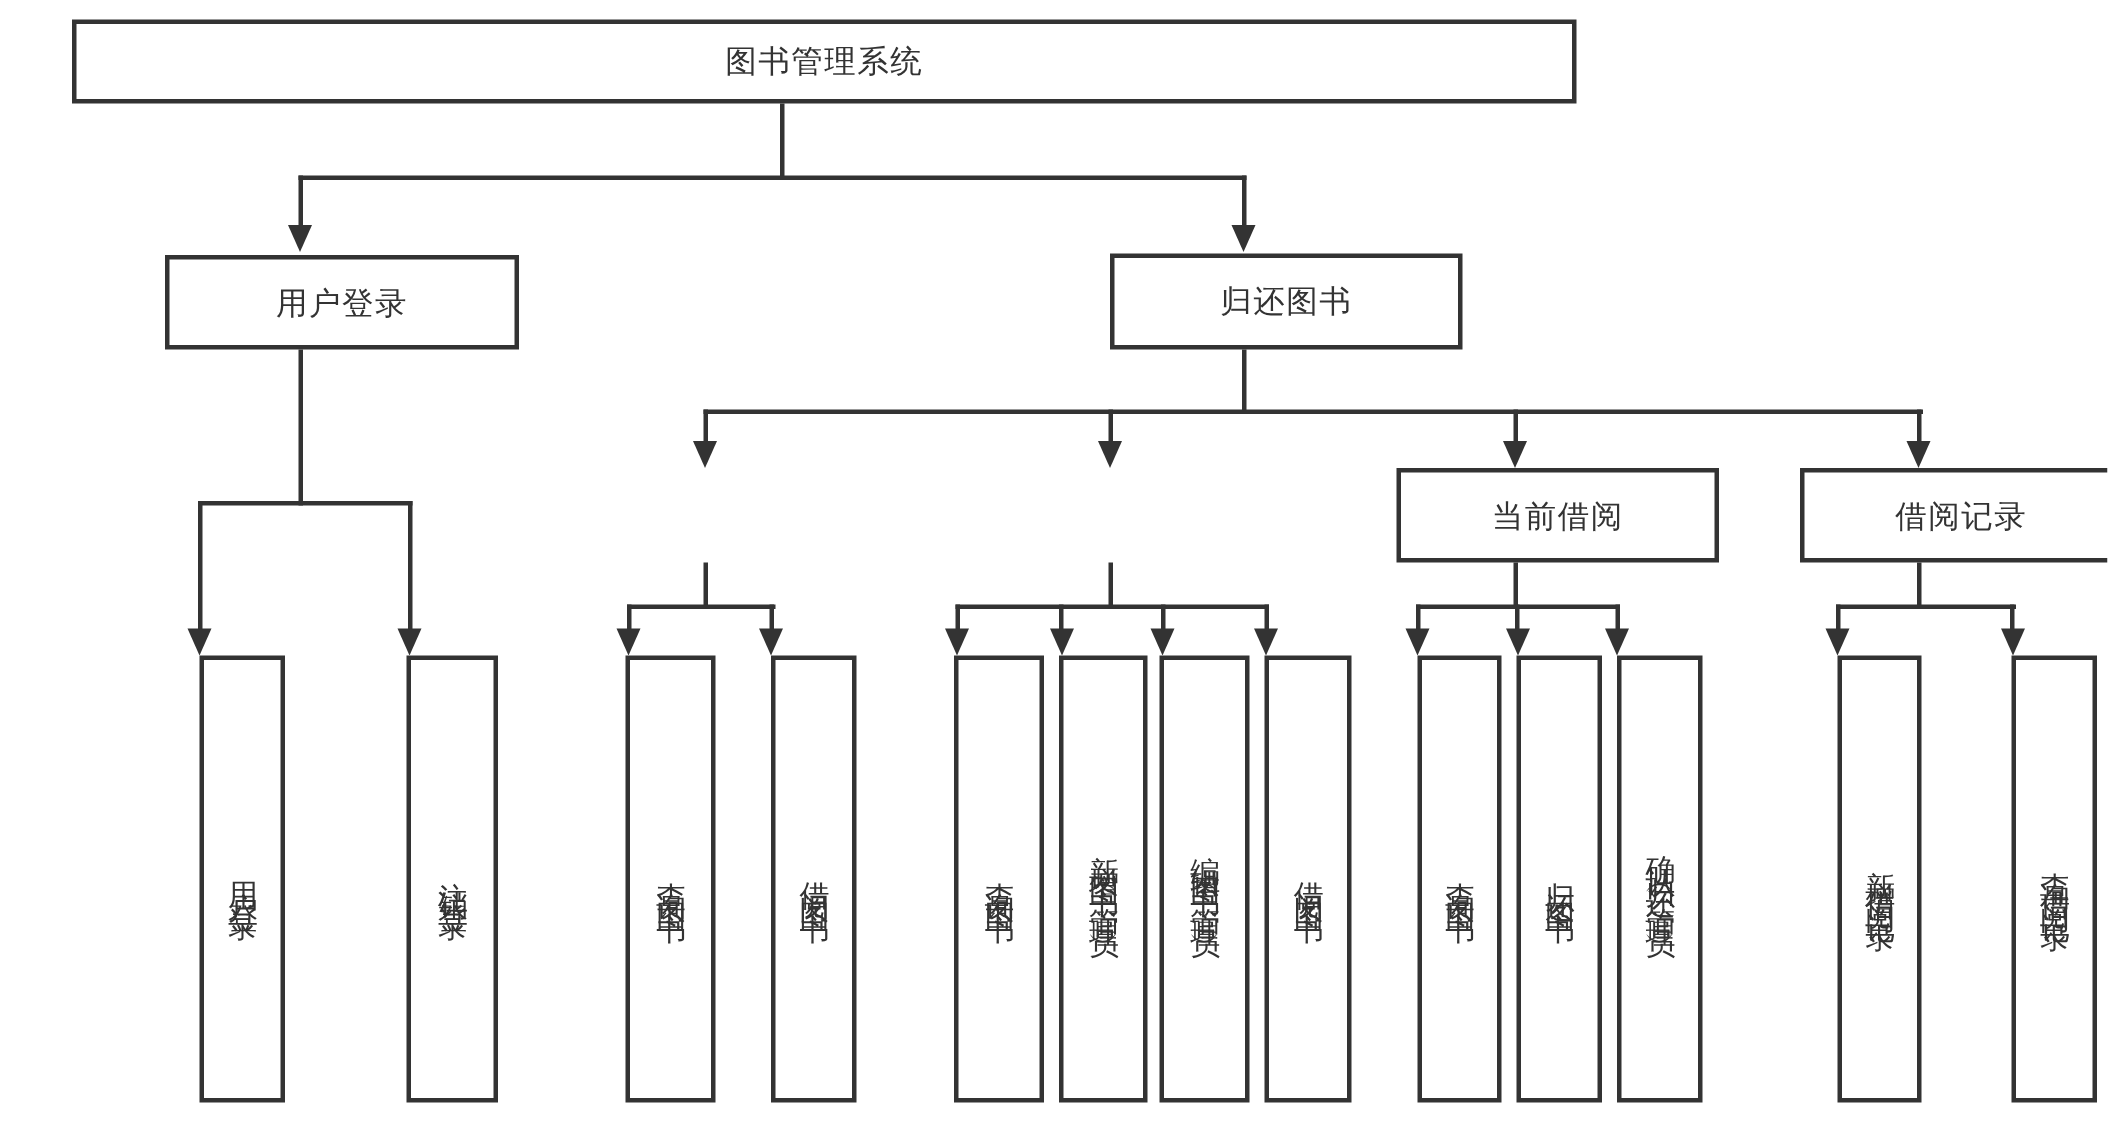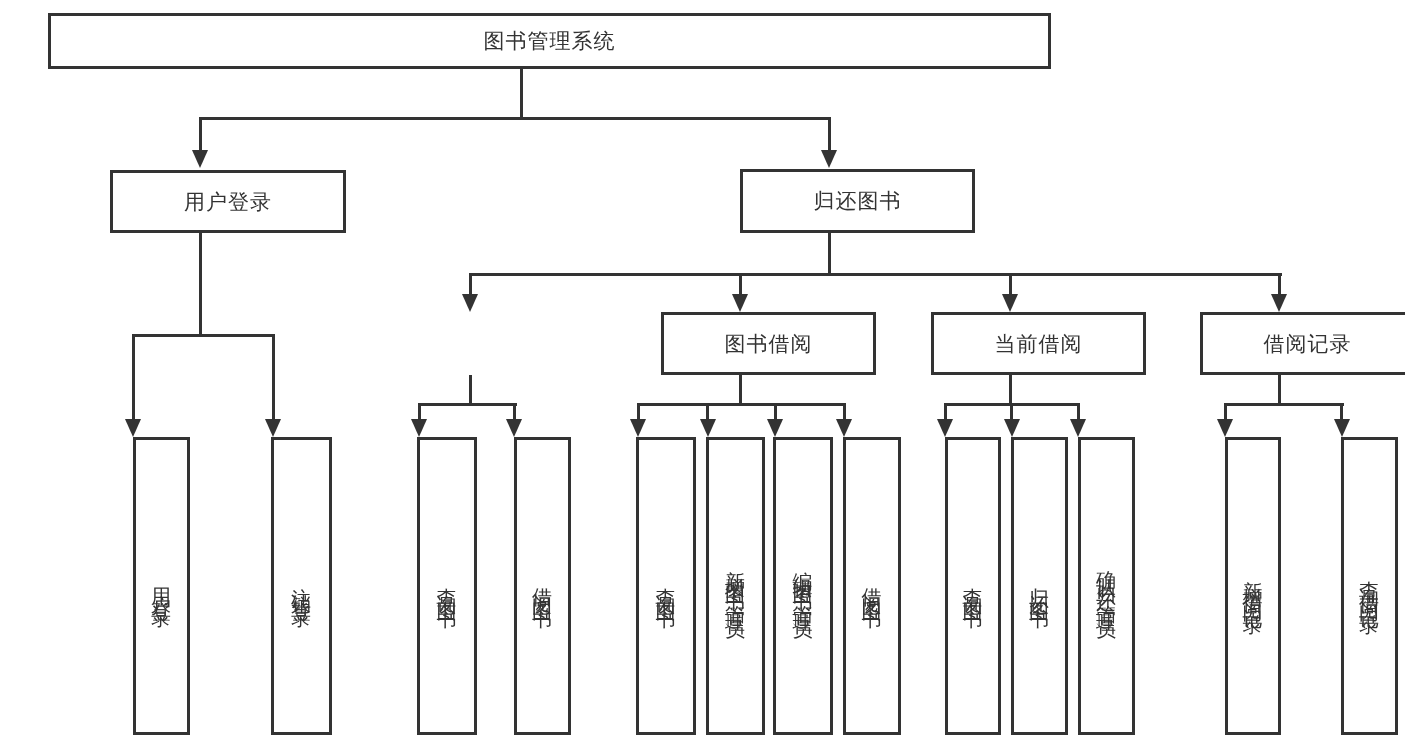--- a/index.html
+++ b/index.html
@@ -81,23 +81,20 @@
   <div class="line" style="left:468.5px;top:273px;width:813px;height:3px"></div>
   <div class="line" style="left:468.5px;top:273px;width:3px;height:23px"></div>
   <div class="arrow" style="left:462px;top:294px"></div>
   <div class="line" style="left:739px;top:273px;width:3px;height:23px"></div>
   <div class="arrow" style="left:732px;top:294px"></div>
   <div class="line" style="left:1009px;top:273px;width:3px;height:23px"></div>
   <div class="arrow" style="left:1002px;top:294px"></div>
   <div class="line" style="left:1278px;top:273px;width:3px;height:23px"></div>
   <div class="arrow" style="left:1271px;top:294px"></div>
 
-  <div class="box" style="left:633px;top:312px;width:215px;height:63px">
-    <span class="hlabel">图书借阅</span>
-  </div>
   <div class="box" style="left:903px;top:312px;width:215px;height:63px">
     <span class="hlabel">当前借阅</span>
   </div>
   <div class="box" style="left:1172px;top:312px;width:215px;height:63px">
     <span class="hlabel">借阅记录</span>
   </div>
 
   <div class="line" style="left:468.5px;top:375px;width:3px;height:31px"></div>
   <div class="line" style="left:417.5px;top:403px;width:99px;height:3px"></div>
   <div class="line" style="left:417.5px;top:403px;width:3px;height:18px"></div>

